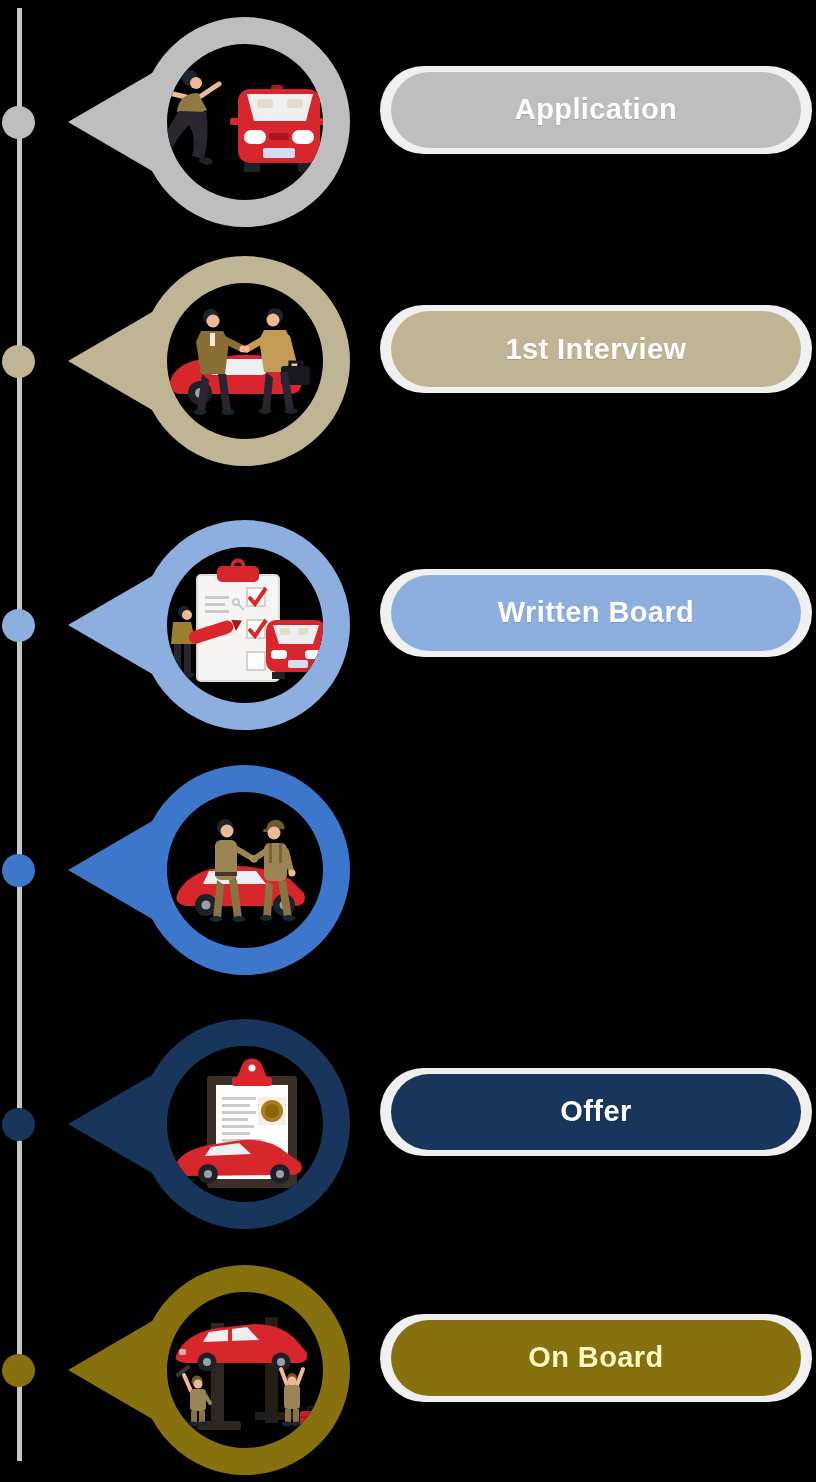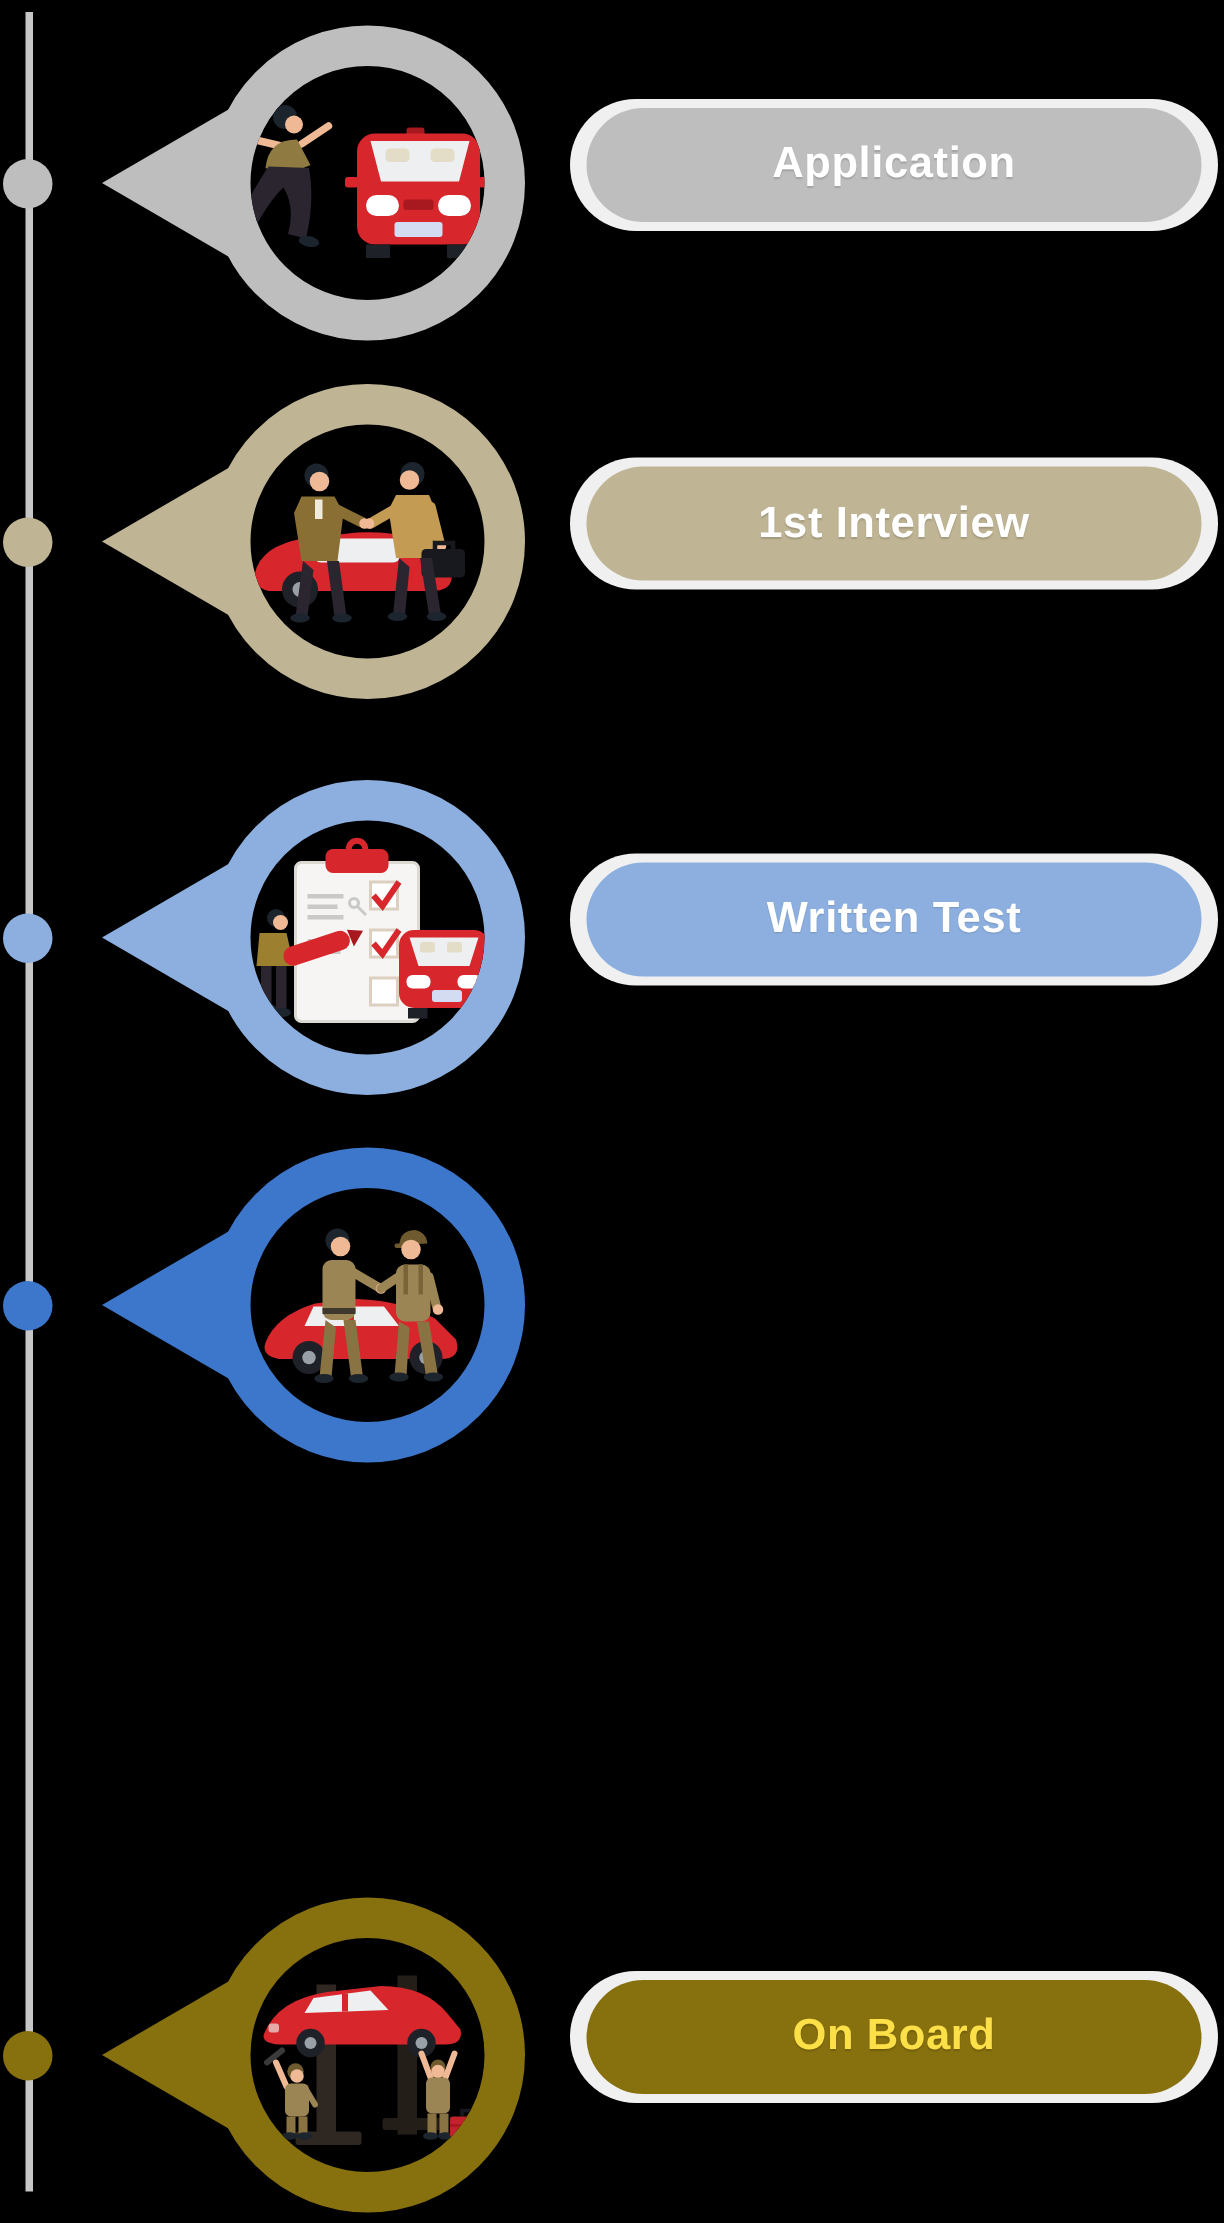--- a/index.html
+++ b/index.html
@@ -265,41 +265,54 @@
 
   <div class="stage-row" style="top: 501.5px;">
     <div class="dot" style="background: rgb(140, 175, 223);"></div>
     <svg class="badge" viewBox="0 0 292 214">
       <polygon class="pin-tri" points="8,107 185,4 185,210" fill="#8CAFDF"></polygon>
       <circle class="pin-ring" cx="185" cy="107" r="91.5" fill="#000000" stroke-width="27" stroke="#8CAFDF"></circle>
       <use class="illus" clip-path="url(#inner-clip)" href="#inspection-checklist-with-car"></use>
     </svg>
     <div class="pill" style="background: rgb(240, 240, 240);">
       <div class="pill-inner" style="background: rgb(140, 175, 223);">
-        <span class="pill-label" style="color: rgb(255, 255, 255);">Written Test</span>
+        <span class="pill-label" style="color: rgb(255, 255, 255);">Written Board</span>
       </div>
     </div>
   </div>
 
   <div class="stage-row" style="top: 746.5px;">
     <div class="dot" style="background: rgb(61, 119, 203);"></div>
     <svg class="badge" viewBox="0 0 292 214">
       <polygon class="pin-tri" points="8,107 185,4 185,210" fill="#3D77CB"></polygon>
       <circle class="pin-ring" cx="185" cy="107" r="91.5" fill="#000000" stroke-width="27" stroke="#3D77CB"></circle>
       <use class="illus" clip-path="url(#inner-clip)" href="#handshake-in-front-of-sedan"></use>
     </svg>
   </div>
 
+  <div class="stage-row" style="top: 1000.5px;">
+    <div class="dot" style="background: rgb(24, 54, 92);"></div>
+    <svg class="badge" viewBox="0 0 292 214">
+      <polygon class="pin-tri" points="8,107 185,4 185,210" fill="#18365C"></polygon>
+      <circle class="pin-ring" cx="185" cy="107" r="91.5" fill="#000000" stroke-width="27" stroke="#18365C"></circle>
+      <use class="illus" clip-path="url(#inner-clip)" href="#contract-with-seal-and-car"></use>
+    </svg>
+    <div class="pill" style="background: rgb(240, 240, 240);">
+      <div class="pill-inner" style="background: rgb(24, 54, 92);">
+        <span class="pill-label" style="color: rgb(255, 255, 255);">Offer</span>
+      </div>
+    </div>
+  </div>
 
   <div class="stage-row" style="top: 1246.5px;">
     <div class="dot" style="background: rgb(135, 112, 14);"></div>
     <svg class="badge" viewBox="0 0 292 214">
       <polygon class="pin-tri" points="8,107 185,4 185,210" fill="#87700E"></polygon>
       <circle class="pin-ring" cx="185" cy="107" r="91.5" fill="#000000" stroke-width="27" stroke="#87700E"></circle>
       <use class="illus" clip-path="url(#inner-clip)" href="#mechanics-servicing-lifted-car"></use>
     </svg>
     <div class="pill" style="background: rgb(240, 240, 240);">
       <div class="pill-inner" style="background: rgb(135, 112, 14);">
-        <span class="pill-label" style="color: #fde047;">On Board</span>
+        <span class="pill-label" style="color: #fef9c3;">On Board</span>
       </div>
     </div>
   </div>
 </div>
 
 </body></html>

